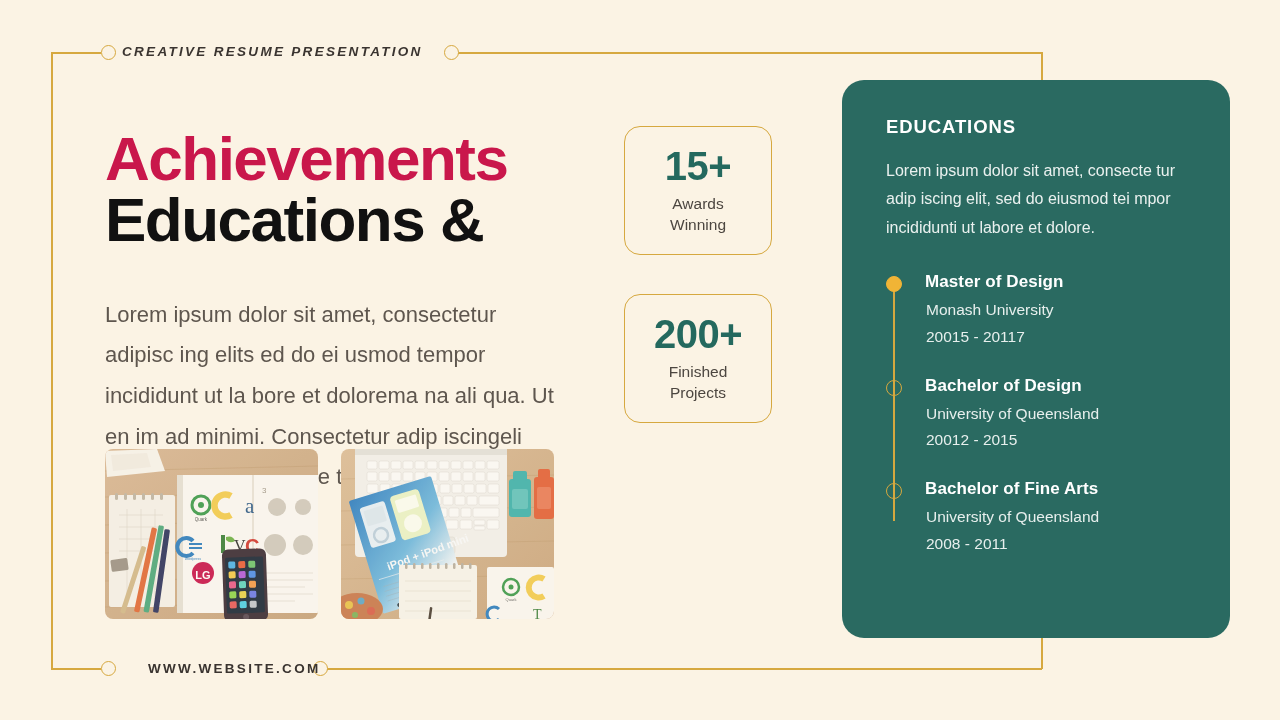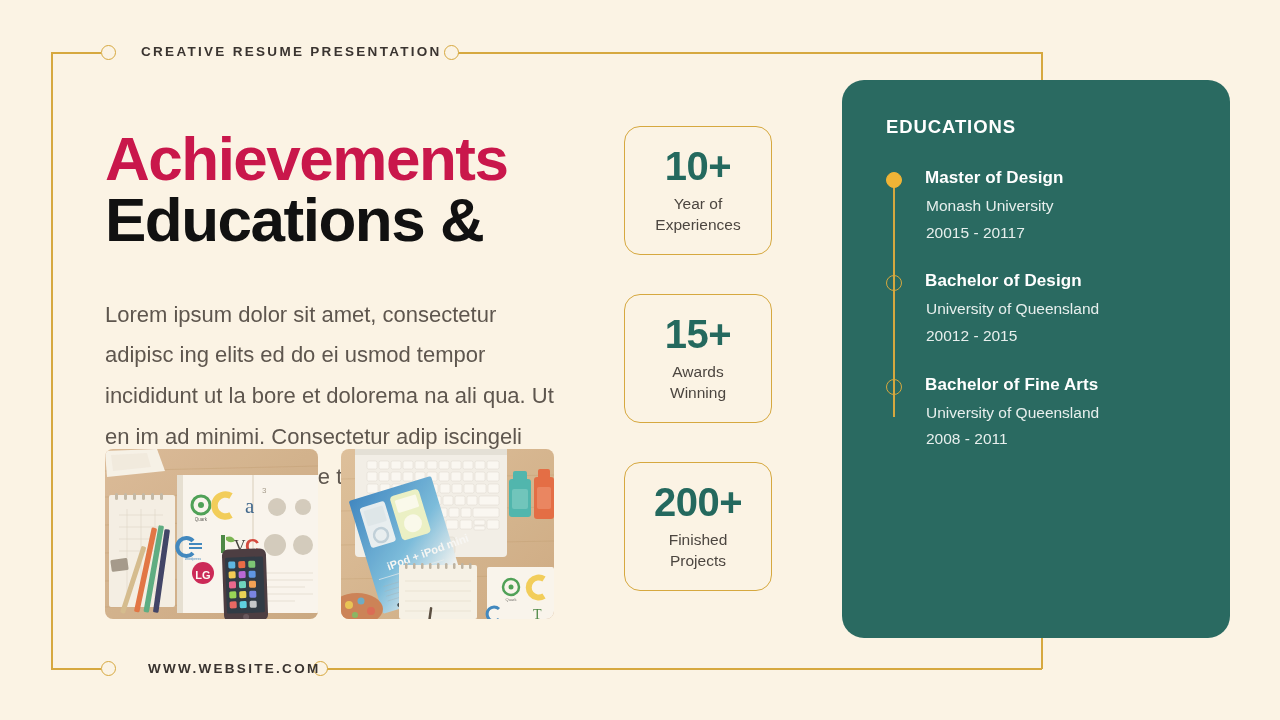--- a/index.html
+++ b/index.html
@@ -31,21 +31,21 @@
   #ring-bot-left   { left:101px; top:661px; }
   #ring-bot-right  { left:313px; top:661px; }
 
   .frame-label {
     position:absolute;
     font-size:13.5px; font-weight:700;
     letter-spacing:2.3px;
     color:#3A3430;
     white-space:nowrap;
   }
-  #header-label { left:141px; top:44px; }
+  #header-label { left:122px; top:44px;font-style:italic; }
   #footer-label { left:148px; top:661px; }
 
   
   #left-col { position:absolute; left:105px; top:125px; width:460px; }
 
   .headline {
     font-size:62px;
     font-weight:800;
     line-height:0.98;
     letter-spacing:-1.5px;
@@ -436,27 +436,20 @@
       <circle cx="30" cy="162" r="4" fill="#D8604C"></circle>
         <circle cx="14" cy="166" r="3" fill="#7FB35C"></circle>
       <rect width="213" height="170" fill="#F6D9A8" opacity="0.10"></rect>
     </svg>
   </div>
 
 </div>
 
 <div id="stats-col">
 
-  <div class="stat-card">
-    <div class="stat-number">10+</div>
-    <div class="stat-label">
-      <span>Year of</span><br>
-      <span>Experiences</span>
-    </div>
-  </div>
 
   <div class="stat-card">
     <div class="stat-number">15+</div>
     <div class="stat-label">
       <span>Awards</span><br>
       <span>Winning</span>
     </div>
   </div>
 
   <div class="stat-card">
@@ -464,20 +457,21 @@
     <div class="stat-label">
       <span>Finished</span><br>
       <span>Projects</span>
     </div>
   </div>
 
 </div>
 
 <div id="edu-panel">
   <div id="edu-panel-title">EDUCATIONS</div>
+  <div id="edu-panel-desc">Lorem ipsum dolor sit amet, consecte tur adip iscing elit, sed do eiusmod tei mpor incididunti ut labore et dolore.</div>
 
   <div id="timeline">
     <div id="timeline-track"></div>
 
     <div class="timeline-item">
       <div class="timeline-marker filled"></div>
       <div class="timeline-degree">Master of Design</div>
       <div class="timeline-school">Monash University</div>
       <div class="timeline-years">20015 - 20117</div>
     </div>

